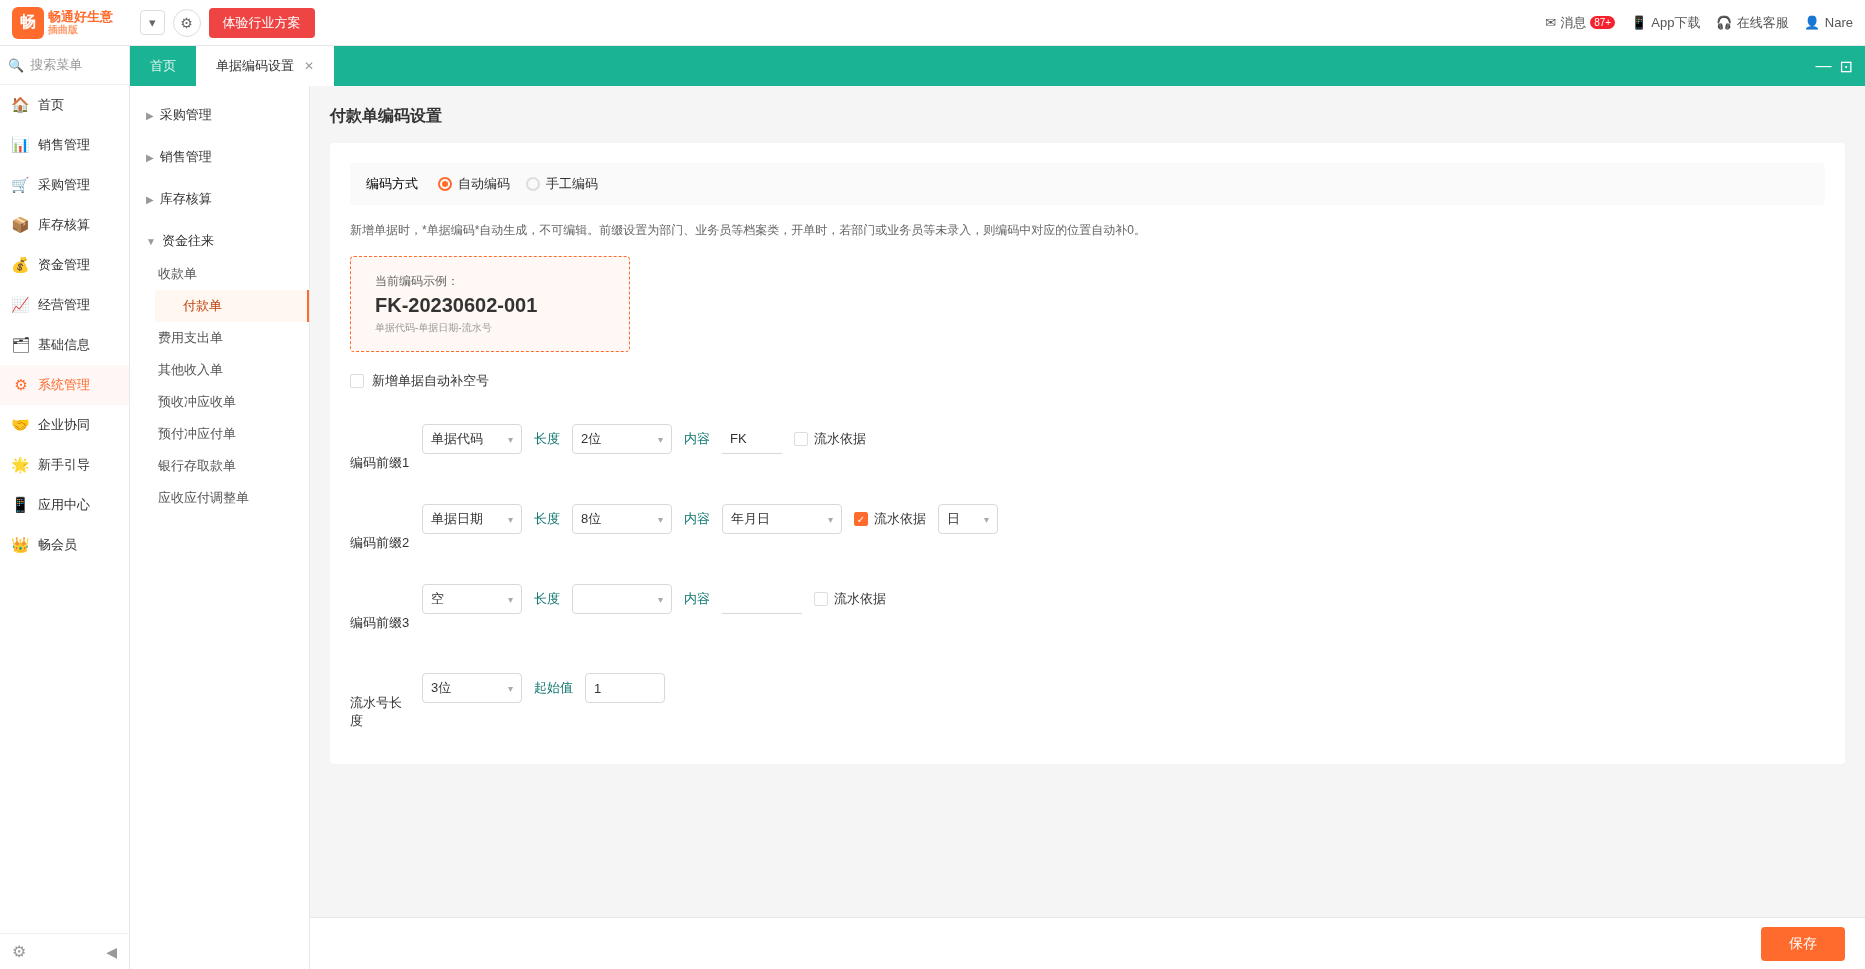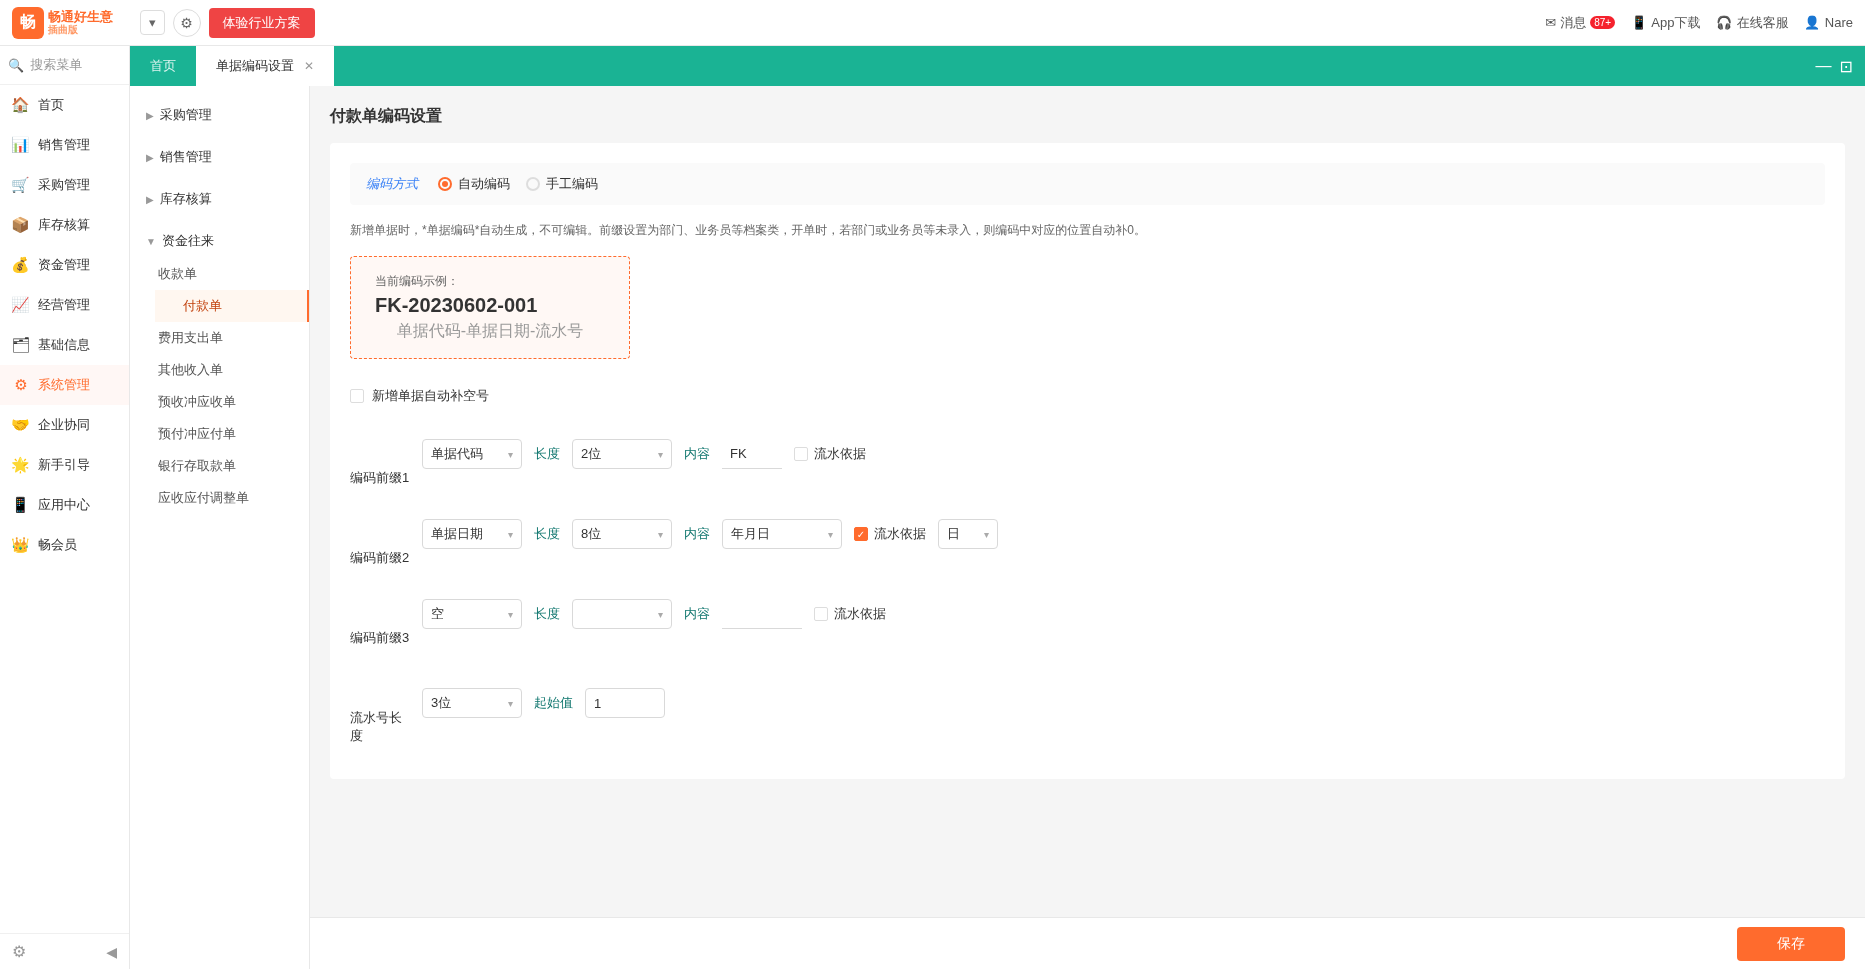--- a/index.html
+++ b/index.html
@@ -253,24 +253,23 @@
     .encoding-method {
       display: flex;
       align-items: center;
       gap: 20px;
       padding: 12px 16px;
       background: #fafafa;
       border-radius: 4px;
       margin-bottom: 16px;
     }
     .encoding-label {
-      color: #3b82f6;
+      color: #000000;
       font-size: 13px;
       font-weight: 500;
-      font-style: italic;
     }
     .radio-group {
       display: flex;
       align-items: center;
       gap: 16px;
     }
     .radio-item {
       display: flex;
       align-items: center;
       gap: 6px;
@@ -305,34 +304,33 @@
       margin-bottom: 16px;
       line-height: 1.6;
     }
 
     
     .preview-box {
       border: 1px dashed #ff6b2d;
       background: #fff8f5;
       border-radius: 4px;
       padding: 16px 24px;
-      margin-bottom: 28px;
+      margin-bottom: 20px;
       display: inline-block;
       min-width: 280px;
     }
     .preview-code {
       font-size: 20px;
       font-weight: bold;
       color: #333;
       margin-bottom: 4px;
     }
     .preview-desc {
-      font-size: 16px;
+      font-size: 10px;
       color: #999;
-      text-align: center;
     }
 
     
     .checkbox-row {
       display: flex;
       align-items: center;
       gap: 8px;
       margin-bottom: 16px;
       font-size: 13px;
       color: #333;
@@ -433,21 +431,21 @@
       align-items: center;
       justify-content: flex-end;
       padding: 0 20px;
       flex-shrink: 0;
     }
     .btn-save {
       background: #ff6b2d;
       color: white;
       border: none;
       border-radius: 4px;
-      padding: 8px 40px;
+      padding: 8px 28px;
       font-size: 14px;
       cursor: pointer;
     }
 
     .chevron-icon {
       font-size: 10px;
       color: #aaa;
     }
 
     .flow-water-checkbox {

